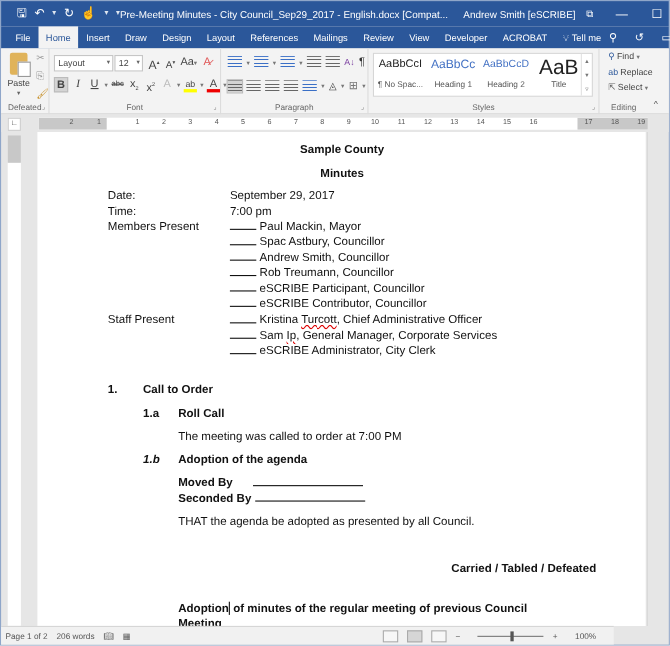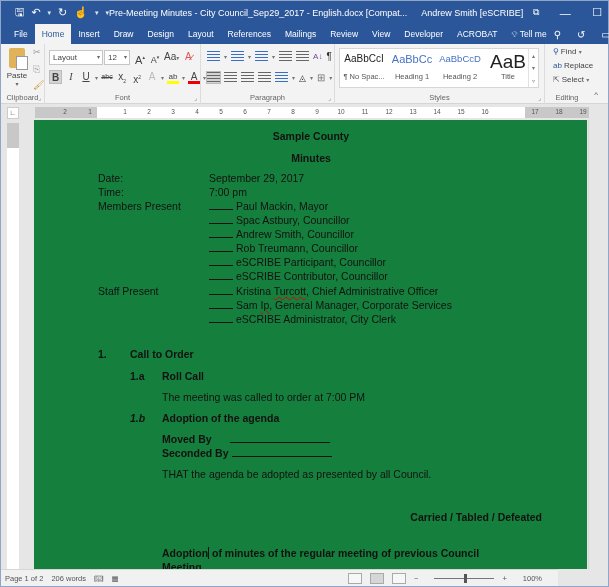--- a/index.html
+++ b/index.html
@@ -73,21 +73,21 @@
   .ruler .margin-l { position: absolute; left: 0; top: 0; width: 62px; height: 11px; background: #c8c8c8; }
   .ruler .margin-r { position: absolute; right: 0; top: 0; width: 64px; height: 11px; background: #c8c8c8; }
   .ruler .nums { position: absolute; left: 0; top: 0; width: 100%; height: 11px; }
   .ruler .nums span { position: absolute; top: 1px; transform: translateX(-50%); }
 
   .vruler { position: absolute; left: 6px; top: 122px; width: 12px; height: 446px; background: #fff; }
   .vruler .vm { width: 12px; height: 25px; background: #c8c8c8; }
 
   
   .doc-area { position: absolute; left: 20px; top: 119px; width: 566px; height: 449px; background: #e6e6e6; overflow: hidden; }
-  .page { position: absolute; left: 13px; top: 0px; width: 554px; height: 460px; background: #15803d; font-family: "Liberation Sans", sans-serif; font-size: 10.5px; color: #111; }
+  .page { position: absolute; left: 13px; top: 0px; width: 554px; height: 460px; background: #ffffff; font-family: "Liberation Sans", sans-serif; font-size: 10.5px; color: #111; }
   .vscroll { position: absolute; left: 587px; top: 119px; width: 19px; height: 449px; background: #e6e6e6; border-left: 1px solid #d7d7d7; }
 
   .center-bold { position: absolute; left: 0; width: 554px; text-align: center; font-weight: bold; font-size: 10.5px; }
   .line { position: absolute; white-space: nowrap; }
   .lbl { left: 64px; }
   .val { left: 175px; }
   .blank { display: inline-block; width: 24px; border-bottom: 1px solid #111; margin-right: 3px; vertical-align: 0; height: 1px; }
   .squiggle { text-decoration: underline wavy #d00; text-decoration-thickness: 1px; }
   .bold { font-weight: bold; }
   .sigline { display: inline-block; border-bottom: 1px solid #111; height: 1px; vertical-align: 0; }
@@ -152,21 +152,21 @@
 
     <div class="group" style="left:0;width:44px;">
       <div class="paste-btn">
         <div class="clip-icon"></div>
         <div class="paste-label">Paste</div>
         <div style="font-size:6px;color:#666;">▾</div>
       </div>
       <span class="clip-small" style="top:3px;">✂</span>
       <span class="clip-small" style="top:20px;">⎘</span>
       <span class="clip-small" style="top:36px;color:#c8912c;">🖌︎</span>
-      <div class="group-label">Clipboard</div>
+      <div class="group-label">Defeated</div>
       <span class="launcher">⌟</span>
     </div>
 
     <div class="group" style="left:44px;width:156px;">
       <div class="font-box" style="left:4px;width:54px;">
         <span>Layout</span><span class="dd">▾</span>
       </div>
       <div class="font-box" style="left:59px;width:26px;">
         <span>12</span><span class="dd">▾</span>
       </div>

